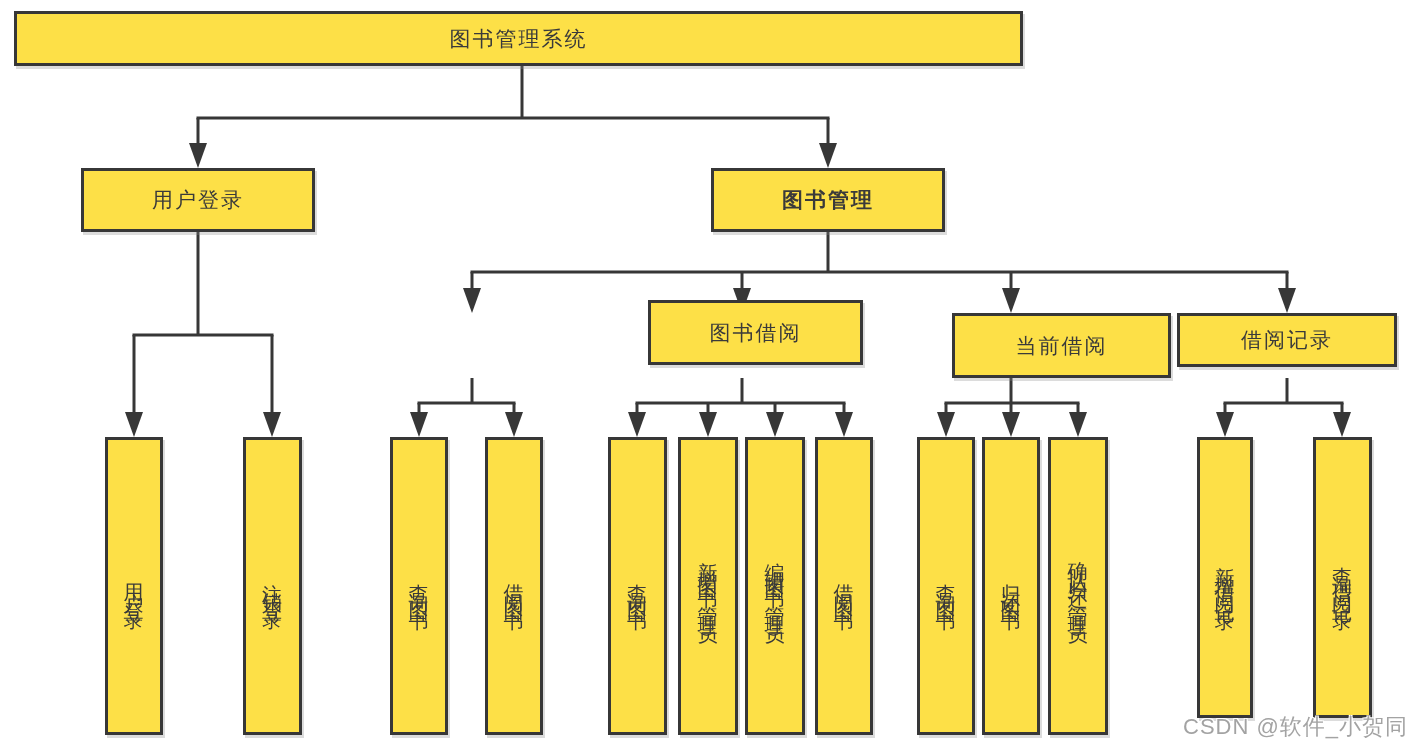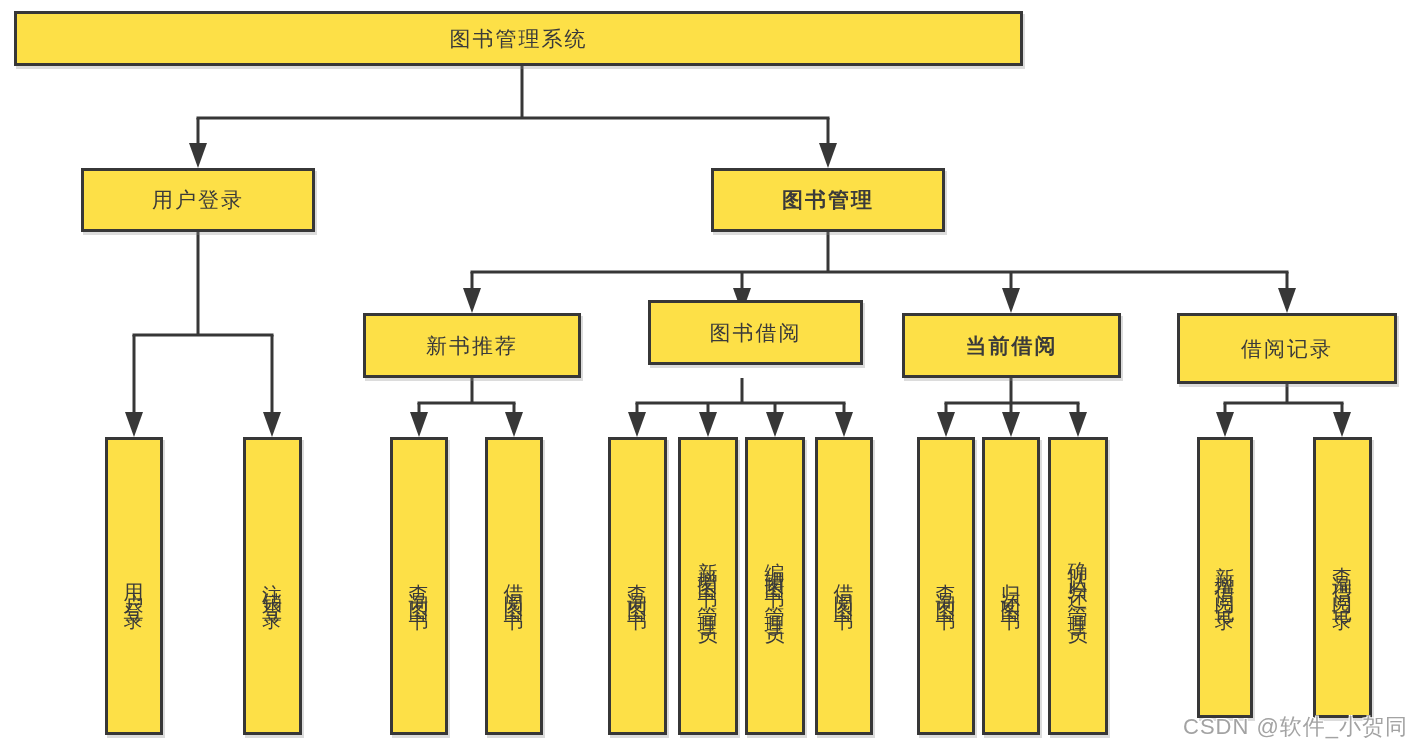--- a/index.html
+++ b/index.html
@@ -87,30 +87,27 @@
   <div class="watermark">CSDN @软件_小贺同学</div>
 <div class="node h" style="left: 14px; top: 11px; width: 1009px; height: 55px;">
       <span>图书管理系统</span>
     </div>
     <div class="node h" style="left: 81px; top: 168px; width: 234px; height: 64px;">
       <span>用户登录</span>
     </div>
     <div class="node h" style="left: 711px; top: 168px; width: 234px; height: 64px; font-weight: bold;">
       <span>图书管理</span>
     </div>
-    <div class="node h" style="left: 363px; top: 313px; width: 218px; height: 65px;">
-      <span>新书推荐</span>
-    </div>
     <div class="node h" style="left: 634px; top: 300px; width: 215px; height: 65px; margin-left: 14px;">
       <span>图书借阅</span>
     </div>
-    <div class="node h" style="left: 902px; top: 313px; width: 219px; height: 65px; font-weight: bold;">
+    <div class="node h" style="left: 952px; top: 313px; width: 219px; height: 65px;">
       <span>当前借阅</span>
     </div>
-    <div class="node h" style="left: 1177px; top: 313px; width: 220px; height: 71px;">
+    <div class="node h" style="left: 1177px; top: 313px; width: 220px; height: 54px;">
       <span>借阅记录</span>
     </div>
     <div class="node v" style="left: 105px; top: 437px; width: 58px; height: 298px;">
       <span>用户登录</span>
     </div>
     <div class="node v" style="left: 243px; top: 437px; width: 59px; height: 298px;">
       <span>注销登录</span>
     </div>
     <div class="node v" style="left: 390px; top: 437px; width: 58px; height: 298px;">
       <span>查询图书</span>

